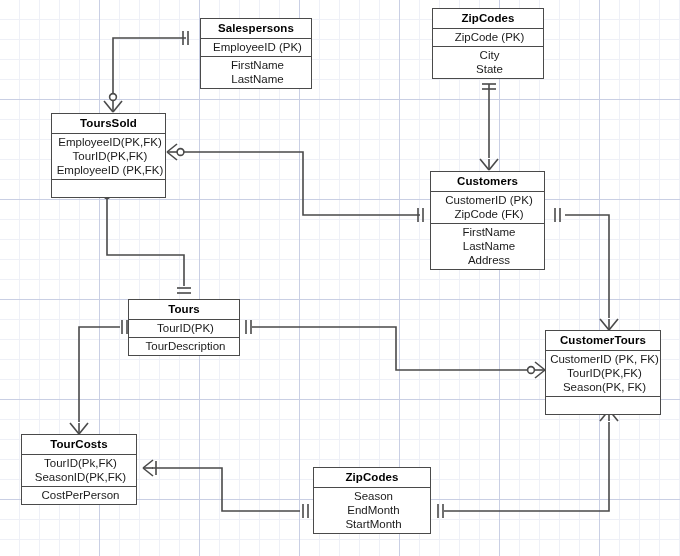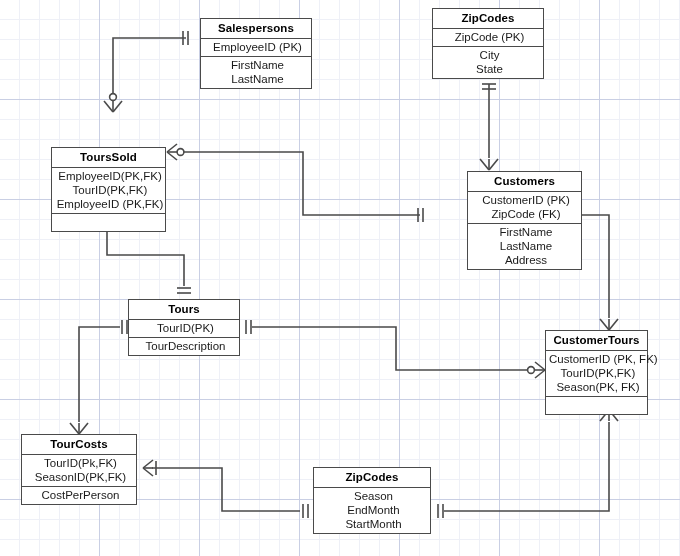--- a/index.html
+++ b/index.html
@@ -190,31 +190,31 @@
   <div class="ent-title">ZipCodes</div>
   <div class="ent-sec">
     <div class="attr">ZipCode (PK)</div>
   </div>
   <div class="ent-sec">
     <div class="attr">City</div>
     <div class="attr">State</div>
   </div>
 </div>
 
-<div class="entity" style="left:51px;top:113px;width:115px;margin-top:34px;">
+<div class="entity" style="left:51px;top:113px;width:115px;">
   <div class="ent-title">ToursSold</div>
   <div class="ent-sec">
     <div class="attr">EmployeeID(PK,FK)</div>
     <div class="attr">TourID(PK,FK)</div>
     <div class="attr">EmployeeID (PK,FK)</div>
   </div>
   <div class="ent-sec empty"></div>
 </div>
 
-<div class="entity" style="left:430px;top:171px;width:115px;margin-left:37px;">
+<div class="entity" style="left:430px;top:171px;width:115px;">
   <div class="ent-title">Customers</div>
   <div class="ent-sec">
     <div class="attr">CustomerID (PK)</div>
     <div class="attr">ZipCode (FK)</div>
   </div>
   <div class="ent-sec">
     <div class="attr">FirstName</div>
     <div class="attr">LastName</div>
     <div class="attr">Address</div>
   </div>
@@ -223,21 +223,21 @@
 <div class="entity" style="left:128px;top:299px;width:112px;">
   <div class="ent-title">Tours</div>
   <div class="ent-sec">
     <div class="attr">TourID(PK)</div>
   </div>
   <div class="ent-sec">
     <div class="attr">TourDescription</div>
   </div>
 </div>
 
-<div class="entity" style="left:545px;top:330px;width:103px;">
+<div class="entity" style="left:545px;top:330px;width:116px;">
   <div class="ent-title">CustomerTours</div>
   <div class="ent-sec">
     <div class="attr">CustomerID (PK, FK)</div>
     <div class="attr">TourID(PK,FK)</div>
     <div class="attr">Season(PK, FK)</div>
   </div>
   <div class="ent-sec empty"></div>
 </div>
 
 <div class="entity" style="left:21px;top:434px;width:116px;">

